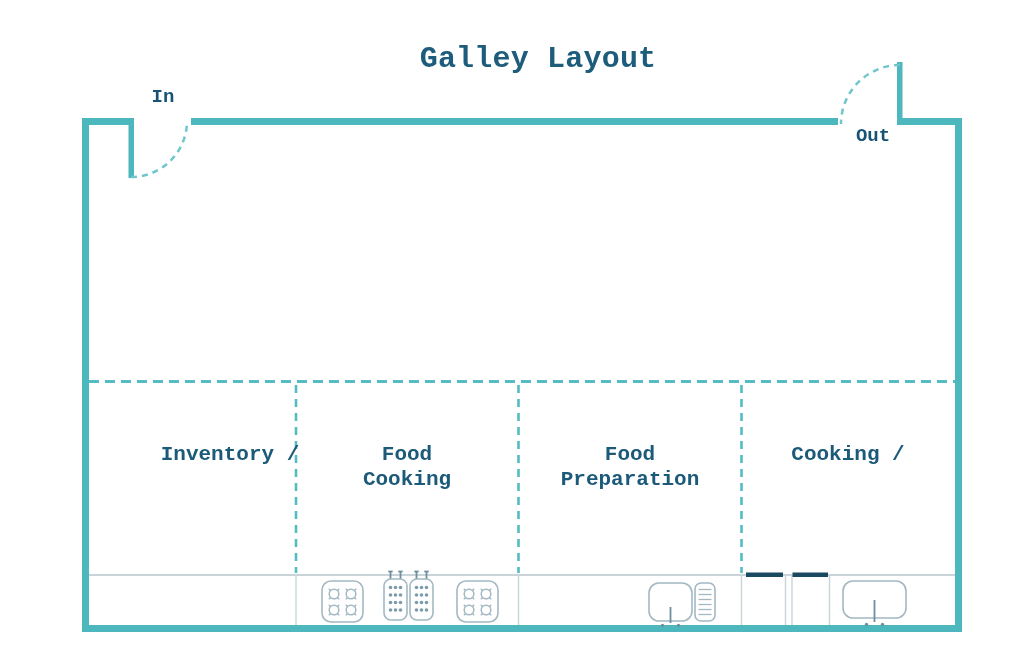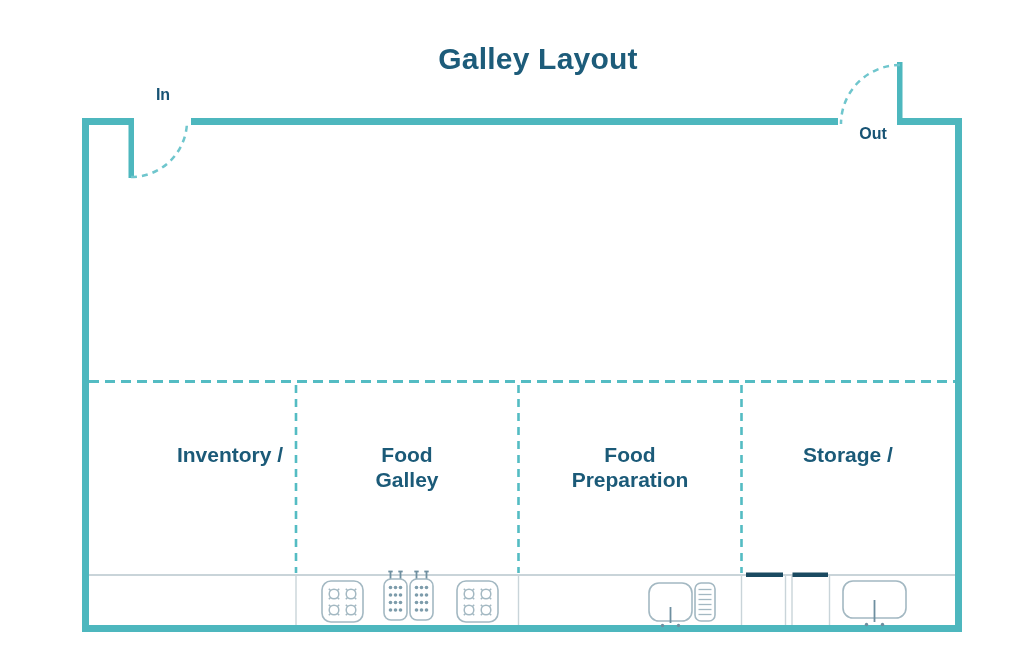--- a/index.html
+++ b/index.html
@@ -1,27 +1,27 @@
 <!DOCTYPE html>
 <html><head>
 <meta charset="utf-8">
 <style>
   html,body{margin:0;padding:0;background:#ffffff;}
   .canvas{
     position:relative;width:1024px;height:663px;background:#ffffff;overflow:hidden;
-    font-family:Liberation Sans, sans-serif;
+    font-family:Liberation Mono, monospace;
   }
   .plan-svg{position:absolute;left:0;top:0;width:1024px;height:663px;}
   .title{
     position:absolute;left:538px;top:42px;transform:translateX(-50%);
     font-size:30px;font-weight:700;color:#1d5c7a;white-space:nowrap;letter-spacing:.2px;
   }
   .door-label{
     position:absolute;transform:translateX(-50%);
-    font-size:16px;font-weight:700;color:#175374;white-space:nowrap;text-align:right;
+    font-size:19px;font-weight:700;color:#175374;white-space:nowrap;text-align:right;
   }
   .door-label.in{left:163px;top:86px;}
   .door-label.out{left:873px;top:125px;}
   .zone-label{
     position:absolute;top:442px;width:220px;transform:translateX(-50%);
     text-align:center;font-size:21px;line-height:25px;font-weight:700;color:#1b5a78;
   }
   .zone-label.z1{left:192px;margin-left:38px;}
   .zone-label.z2{left:407px;}
   .zone-label.z3{left:630px;}
@@ -151,23 +151,23 @@
   <div class="title">Galley Layout</div>
 
   <div class="door-label in">In</div>
   <div class="door-label out">Out</div>
 
   <div class="zone-label z1">
     <div>Inventory /</div>
   </div>
   <div class="zone-label z2">
     <div>Food</div>
-    <div>Galley</div>
+    <div>Cooking</div>
   </div>
   <div class="zone-label z3">
     <div>Food</div>
     <div>Preparation</div>
   </div>
   <div class="zone-label z4">
-    <div>Storage /</div>
+    <div>Cooking /</div>
   </div>
 
 </div>
 
 </body></html>

